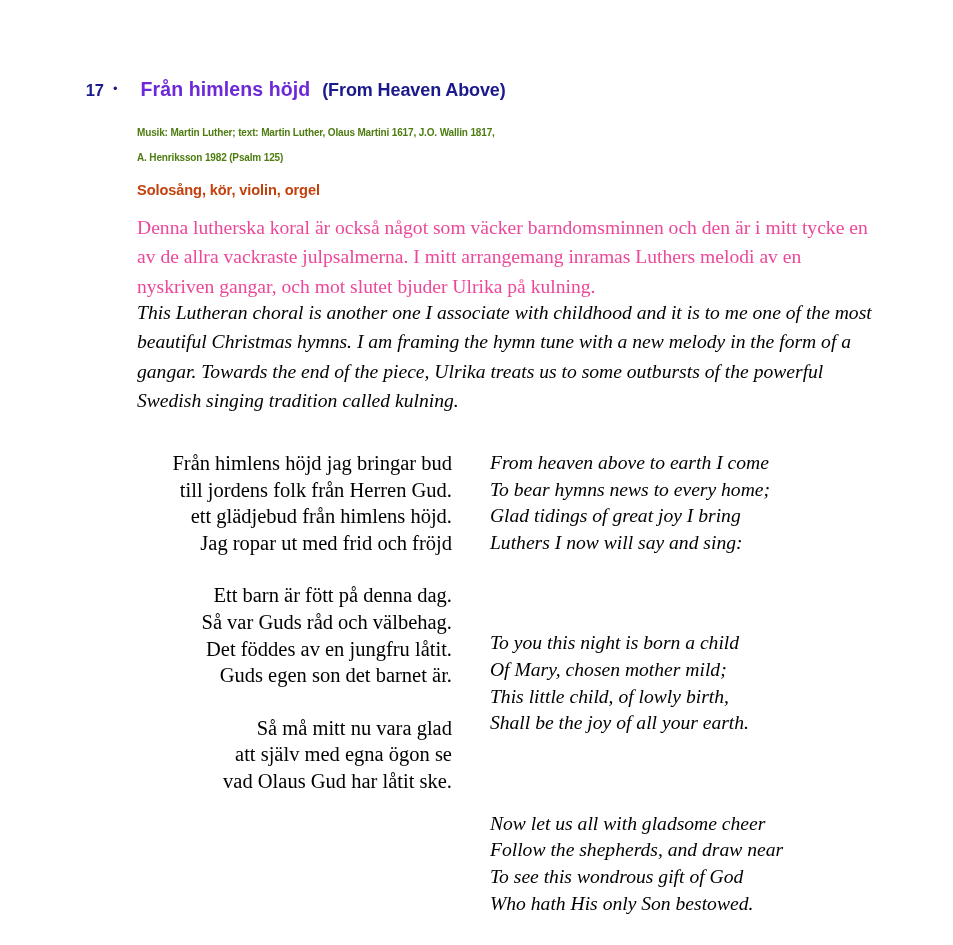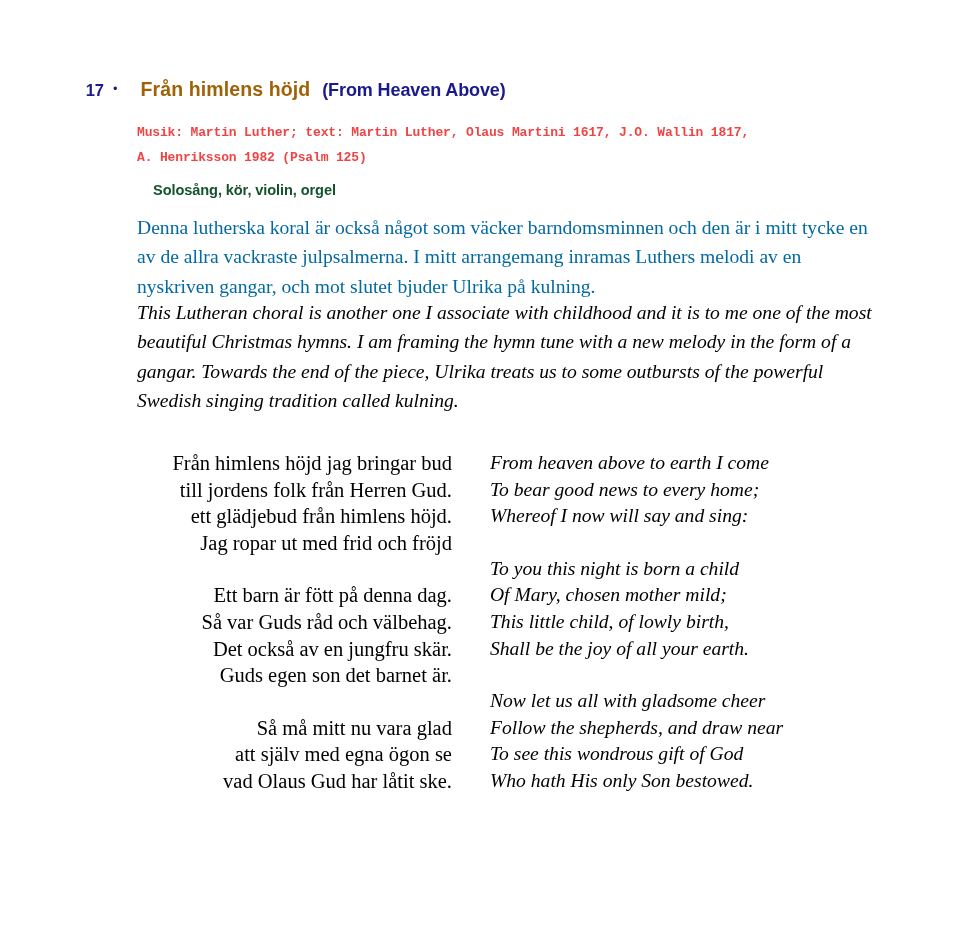--- a/index.html
+++ b/index.html
@@ -48,69 +48,69 @@
     margin-left: 9px;
     margin-right: 0;
     line-height: 1;
     position: relative;
     top: -3px;
   }
   .title-main {
     font-family: "Liberation Sans", sans-serif;
     font-weight: bold;
     font-size: 19.5px;
-    color: #a16207;
+    color: #6d28d9;
     margin-left: 23px;
     letter-spacing: 0.1px;
   }
   .title-sub {
     font-family: "Liberation Sans", sans-serif;
     font-weight: bold;
     font-size: 18px;
     color: #1a1a8c;
     margin-left: 12px;
     letter-spacing: -0.1px;
   }
 
   
   .credits {
     position: absolute;
     left: 137px;
     top: 120px;
     width: 760px;
-    font-family: Liberation Mono, monospace;
-    font-weight: bold;
-    font-size: 13px;
-    color: #ef4444;
+    font-family: Liberation Sans, sans-serif;
+    font-weight: bold;
+    font-size: 10px;
+    color: #4d7c0f;
     line-height: 25px;
     letter-spacing: -0.15px;
   }
 
   .forces {
     position: absolute;
-    left: 153px;
+    left: 137px;
     top: 182px;
     width: 760px;
     font-family: "Liberation Sans", sans-serif;
     font-weight: bold;
     font-size: 14.6px;
-    color: #14532d;
+    color: #c2410c;
     letter-spacing: -0.1px;
   }
 
   
   .para-sv {
     position: absolute;
     left: 137px;
     top: 213px;
     width: 740px;
     font-family: "Liberation Serif", serif;
     font-size: 19.6px;
     line-height: 29.4px;
-    color: #0369a1;
+    color: #ec4899;
   }
   .para-en {
     position: absolute;
     left: 137px;
     top: 298px;
     width: 745px;
     font-family: "Liberation Serif", serif;
     font-style: italic;
     font-size: 19.6px;
     line-height: 29.4px;
@@ -139,20 +139,21 @@
     padding-right: 0;
   }
   .lyrics-col.en {
     width: 420px;
     text-align: left;
     font-family: "Liberation Serif", serif;
     font-style: italic;
     font-size: 19.6px;
     line-height: 26.6px;
     padding-left: 38px;
+    gap: 48px;
   }
   .stanza {
     margin-bottom: 26px;
   }
   .stanza:last-child {
     margin-bottom: 0;
   }
   .stanza div {
     white-space: pre;
   }
@@ -184,35 +185,36 @@
     <div class="lyrics-col sv">
       <div class="stanza">
         <div>Från himlens höjd jag bringar bud</div>
         <div>till jordens folk från Herren Gud.</div>
         <div>ett glädjebud från himlens höjd.</div>
         <div>Jag ropar ut med frid och fröjd</div>
       </div>
       <div class="stanza">
         <div>Ett barn är fött på denna dag.</div>
         <div>Så var Guds råd och välbehag.</div>
-        <div>Det också av en jungfru skär.</div>
+        <div>Det föddes av en jungfru låtit.</div>
         <div>Guds egen son det barnet är.</div>
       </div>
       <div class="stanza">
         <div>Så må mitt nu vara glad</div>
         <div>att själv med egna ögon se</div>
         <div>vad Olaus Gud har låtit ske.</div>
       </div>
     </div>
 
     <div class="lyrics-col en">
       <div class="stanza">
         <div>From heaven above to earth I come</div>
-        <div>To bear good news to every home;</div>
-        <div>Whereof I now will say and sing:</div>
+        <div>To bear hymns news to every home;</div>
+        <div>Glad tidings of great joy I bring</div>
+        <div>Luthers I now will say and sing:</div>
       </div>
       <div class="stanza">
         <div>To you this night is born a child</div>
         <div>Of Mary, chosen mother mild;</div>
         <div>This little child, of lowly birth,</div>
         <div>Shall be the joy of all your earth.</div>
       </div>
       <div class="stanza">
         <div>Now let us all with gladsome cheer</div>
         <div>Follow the shepherds, and draw near</div>

